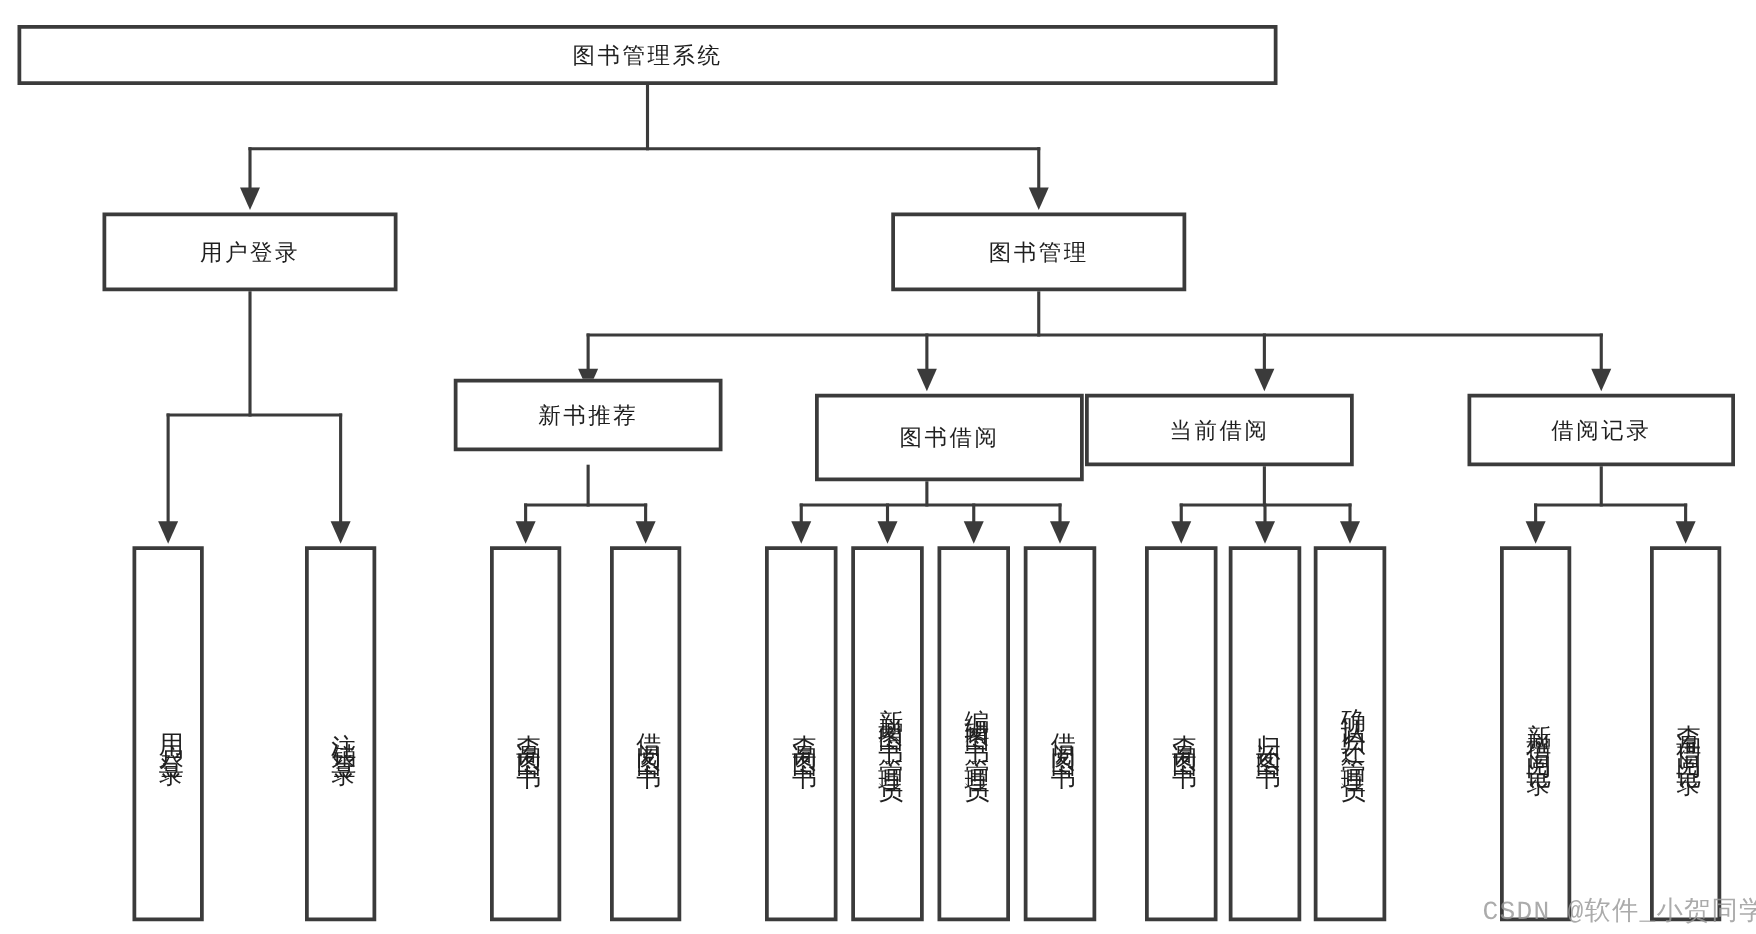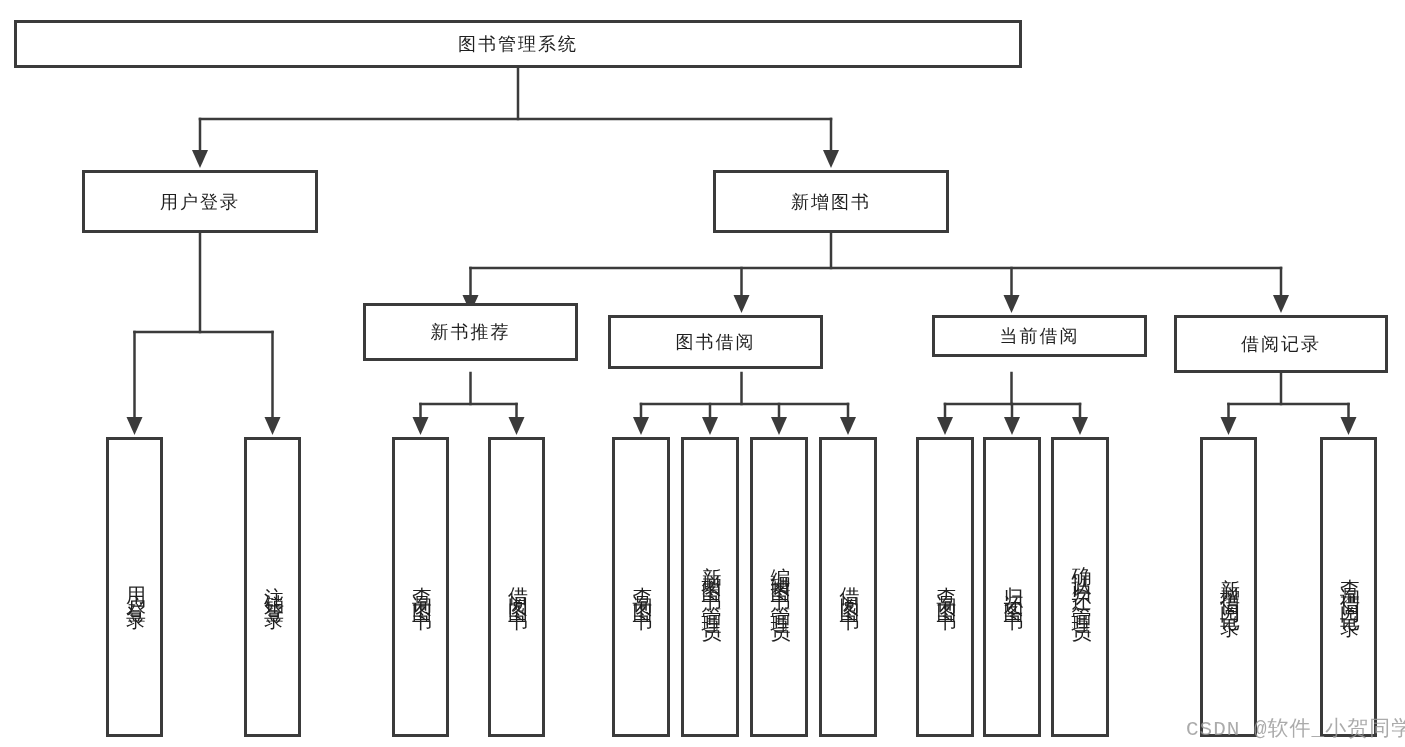--- a/index.html
+++ b/index.html
@@ -150,30 +150,30 @@
   </svg>
 
   <div class="box" style="left:14px;top:20px;width:1008px;height:48px">
     <span class="hlabel">图书管理系统</span>
   </div>
 
   <div class="box" style="left:82px;top:170px;width:236px;height:63px">
     <span class="hlabel">用户登录</span>
   </div>
   <div class="box" style="left:713px;top:170px;width:236px;height:63px">
-    <span class="hlabel">新增图书</span>
+    <span class="hlabel">图书管理</span>
   </div>
 
   <div class="box" style="left:363px;top:303px;width:215px;height:58px">
     <span class="hlabel">新书推荐</span>
   </div>
-  <div class="box" style="left:608px;top:315px;width:215px;height:54px">
+  <div class="box" style="left:652px;top:315px;width:215px;height:70px">
     <span class="hlabel">图书借阅</span>
   </div>
-  <div class="box" style="left:932px;top:315px;width:215px;height:42px">
+  <div class="box" style="left:868px;top:315px;width:215px;height:58px">
     <span class="hlabel">当前借阅</span>
   </div>
   <div class="box" style="left:1174px;top:315px;width:214px;height:58px">
     <span class="hlabel">借阅记录</span>
   </div>
 
   <div class="box" style="left:106px;top:437px;width:57px;height:300px">
     <span class="vlabel">用户登录</span>
   </div>
   <div class="box" style="left:244px;top:437px;width:57px;height:300px">

